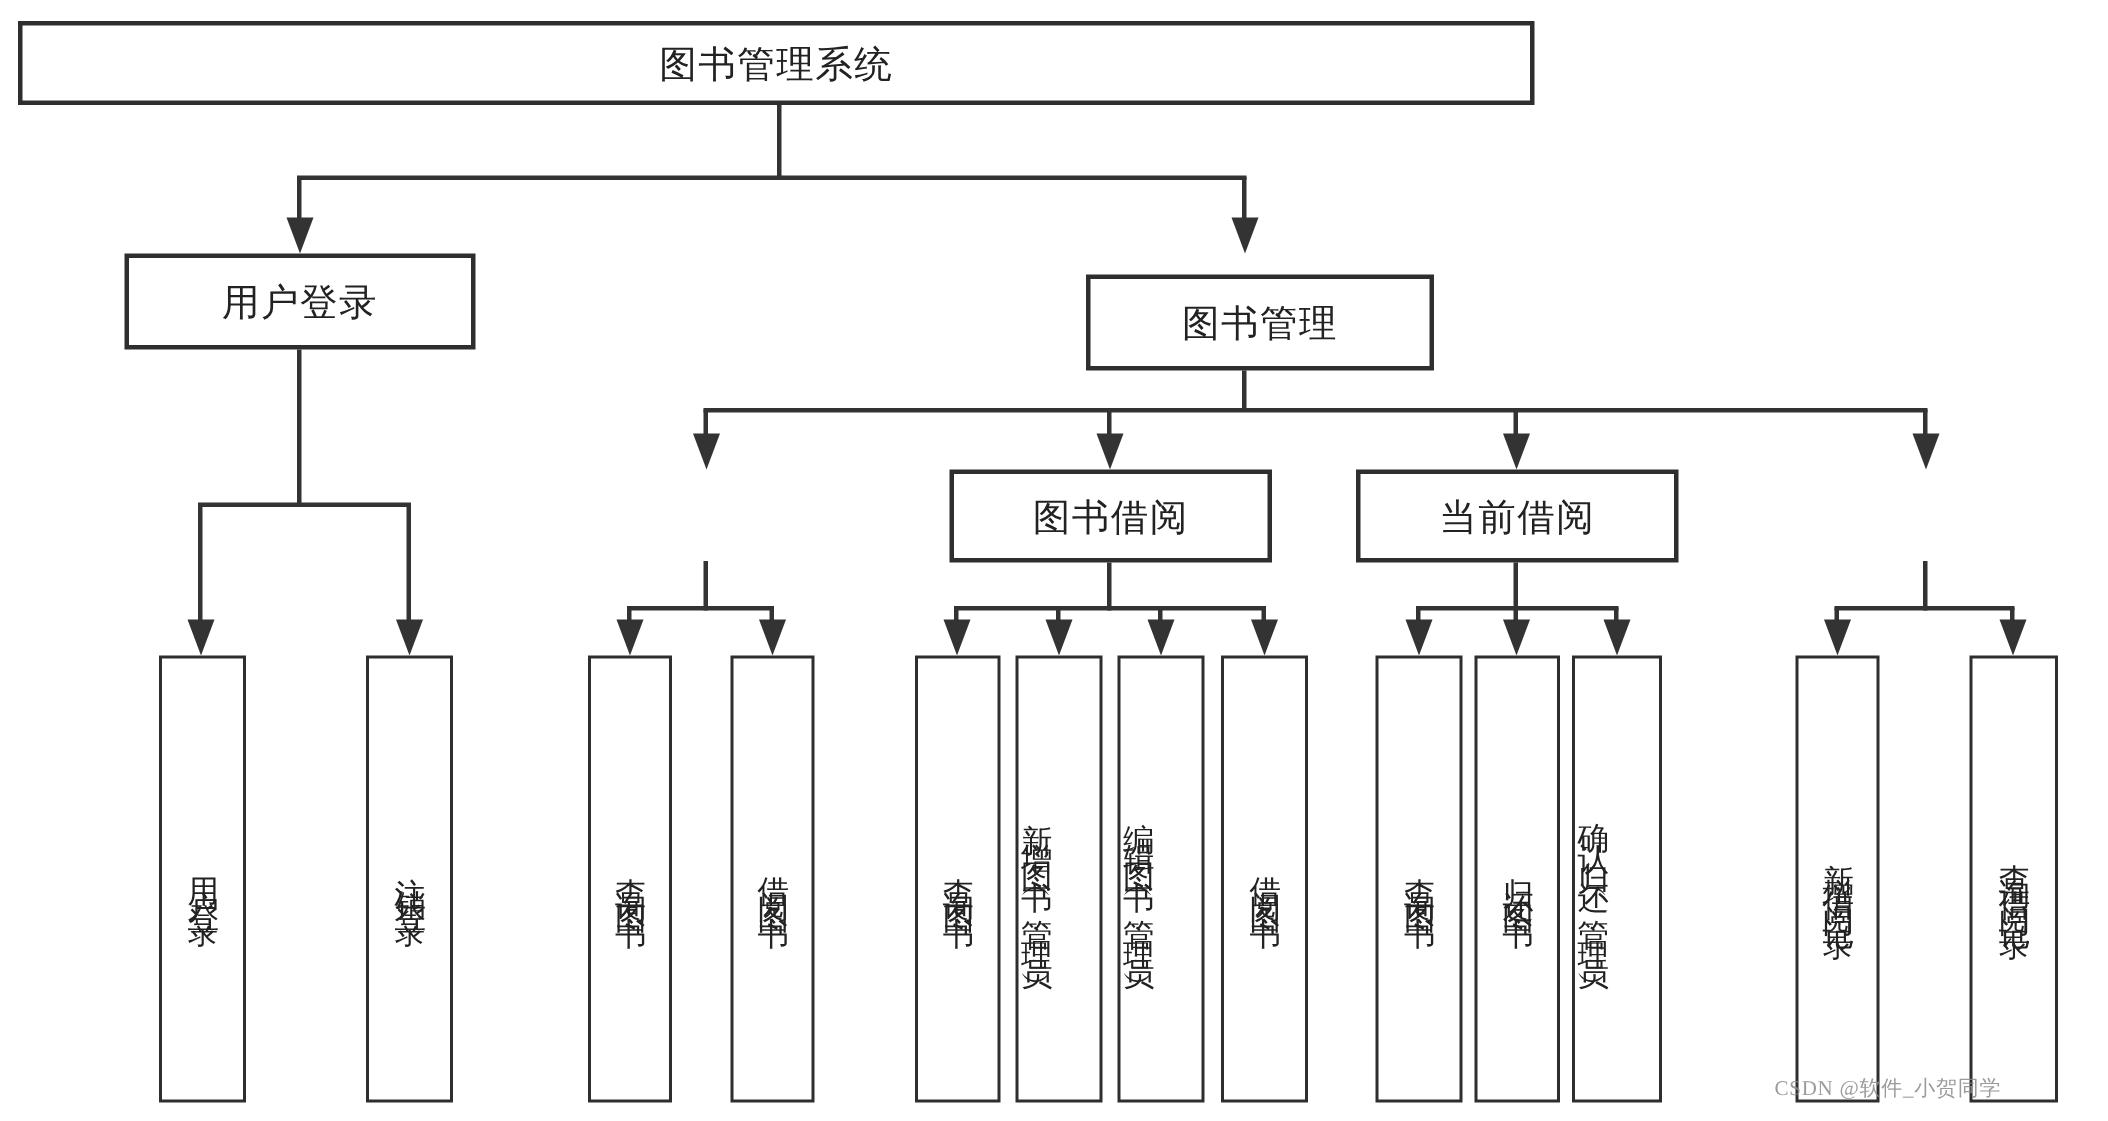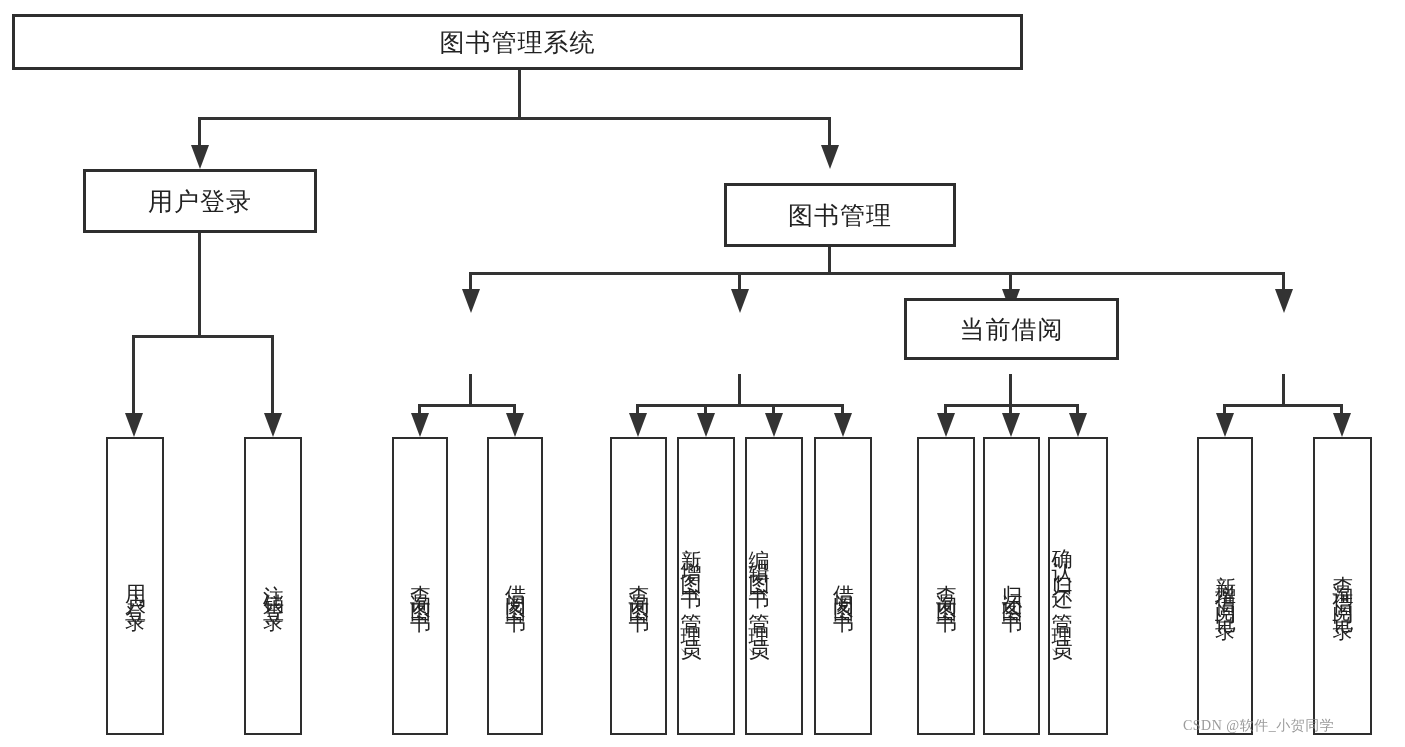--- a/index.html
+++ b/index.html
@@ -92,21 +92,24 @@
   <div class="hline" style="left:469px; top:272px; width:816px;"></div>
   <div class="vline" style="left:469px; top:273px; height:20px;"></div>
   <div class="ah" style="left:462px; top:289px;"></div>
   <div class="vline" style="left:738px; top:273px; height:20px;"></div>
   <div class="ah" style="left:731px; top:289px;"></div>
   <div class="vline" style="left:1009px; top:273px; height:20px;"></div>
   <div class="ah" style="left:1002px; top:289px;"></div>
   <div class="vline" style="left:1282px; top:273px; height:20px;"></div>
   <div class="ah" style="left:1275px; top:289px;"></div>
 
-  <div class="box h" style="left:904px; top:298px; width:215px; height:62px;">
+  <div class="box h" style="left:633px; top:313px; width:215px; height:62px;">
+    <span class="lbl">图书借阅</span>
+  </div>
+  <div class="box h" style="left:904px; top:313px; width:215px; height:62px;">
     <span class="lbl">当前借阅</span>
   </div>
 
   <div class="vline" style="left:469px; top:374px; height:33px;"></div>
   <div class="hline" style="left:418px; top:404px; width:98px;"></div>
   <div class="vline" style="left:418px; top:405px; height:12px;"></div>
   <div class="ah" style="left:411px; top:413px;"></div>
   <div class="vline" style="left:513px; top:405px; height:12px;"></div>
   <div class="ah" style="left:506px; top:413px;"></div>
 

